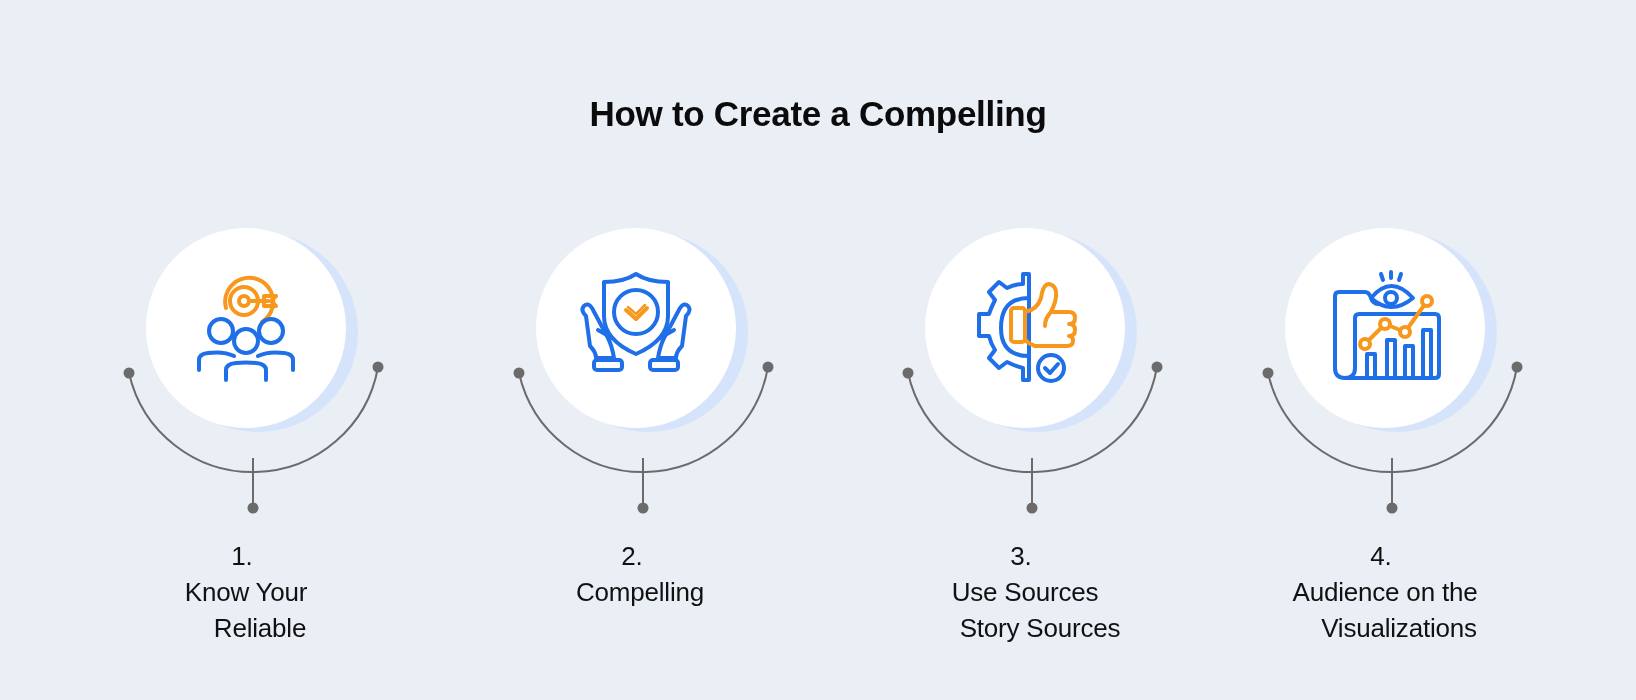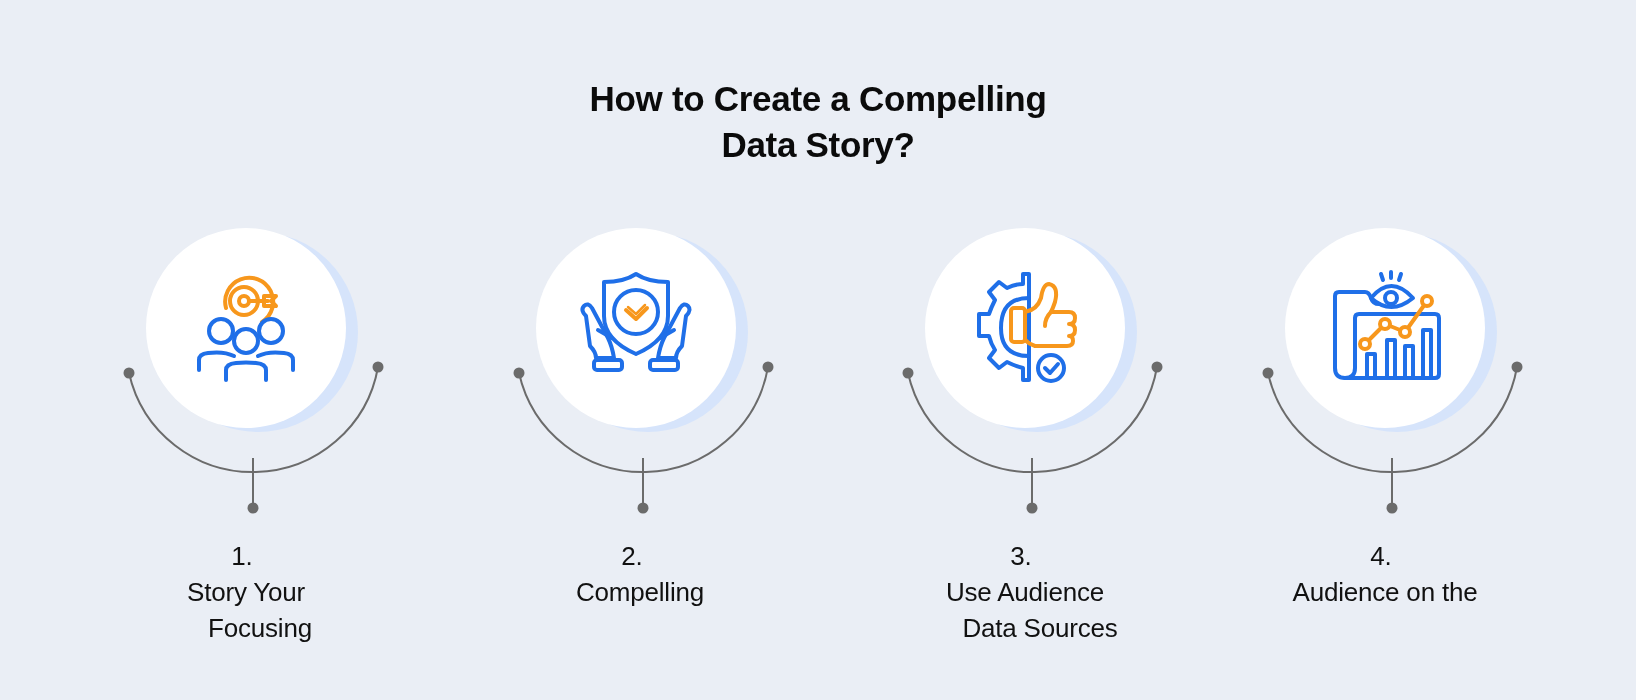--- a/index.html
+++ b/index.html
@@ -3,21 +3,21 @@
 <meta charset="utf-8">
 <style>
   html, body { margin: 0; padding: 0; }
   body {
     width: 1636px; height: 700px; overflow: hidden;
     background: #eaeef5;
     font-family: "Liberation Sans", "DejaVu Sans", sans-serif;
     position: relative;
   }
   .title {
-    position: absolute; left: 0; top: 76px; width: 1636px;
+    position: absolute; left: 0; top: 91px; width: 1636px;
     text-align: center; color: #0b0b0b;
     font-weight: 700; font-size: 35px; line-height: 46px; letter-spacing: -0.3px;
   }
   .title span { display: block; }
   .step { position: absolute; top: 0; width: 400px; height: 700px; }
   .shadow {
     position: absolute; width: 200px; height: 200px; border-radius: 50%;
     background: #d6e4fb; left: 112px; top: 232px;
   }
   .circle {
@@ -32,21 +32,20 @@
     color: #111; font-size: 26px; line-height: 36px; letter-spacing: -0.2px;
   }
   .label span { display: block; }
   .label .num { margin-right: 8px; }
 </style>
 </head>
 <body>
 
 <div class="title">
   <span>How to Create a Compelling</span>
-  <span>Data Story?</span>
 </div>
 
 <div class="step" style="left:46px;">
   <svg class="connector" viewBox="0 0 400 700">
     <path d="M83 373 A127 127 0 0 0 332 367" fill="none" stroke="#6b6b6b" stroke-width="2"></path>
     <line x1="207" y1="458" x2="207" y2="508" stroke="#6b6b6b" stroke-width="2"></line>
     <circle cx="83" cy="373" r="5.5" fill="#6b6b6b"></circle>
     <circle cx="332" cy="367" r="5.5" fill="#6b6b6b"></circle>
     <circle cx="207" cy="508" r="5.5" fill="#6b6b6b"></circle>
   </svg>
@@ -66,23 +65,23 @@
         <circle cx="60" cy="73" r="12"></circle>
         <path d="M13 102 V92 Q13 86 22 85 Q38 83 48 88"></path>
         <path d="M107 102 V92 Q107 86 98 85 Q82 83 72 88"></path>
         <path d="M40 112 V102 Q40 96 50 95 Q60 94 70 95 Q80 96 80 102 V112"></path>
       </g>
     </svg>
   </div>
   <div class="label">
     <span>
         <span class="num">1.</span>
-        <span>Story Your</span>
+        <span>Know Your</span>
       </span>
-    <span style="padding-left:28px;">Focusing</span>
+    <span style="padding-left:28px;">Reliable</span>
   </div>
 </div>
 
 <div class="step" style="left:436px;">
   <svg class="connector" viewBox="0 0 400 700">
     <path d="M83 373 A127 127 0 0 0 332 367" fill="none" stroke="#6b6b6b" stroke-width="2"></path>
     <line x1="207" y1="458" x2="207" y2="508" stroke="#6b6b6b" stroke-width="2"></line>
     <circle cx="83" cy="373" r="5.5" fill="#6b6b6b"></circle>
     <circle cx="332" cy="367" r="5.5" fill="#6b6b6b"></circle>
     <circle cx="207" cy="508" r="5.5" fill="#6b6b6b"></circle>
@@ -132,23 +131,23 @@
       <g stroke="#f7971c">
         <rect x="46" y="40" width="14" height="34" rx="3"></rect>
         <path d="M60 44 Q72 42 76 30 Q78 16 84 16 Q94 18 90 34 Q88 40 86 44 H104 Q110 44 110 50 Q110 56 104 56 Q110 56 110 62 Q110 68 104 68 Q108 68 108 73 Q108 78 102 78 H70 Q64 76 60 72"></path>
         <path d="M86 44 Q80 50 80 58"></path>
       </g>
     </svg>
   </div>
   <div class="label">
     <span>
         <span class="num">3.</span>
-        <span>Use Audience</span>
+        <span>Use Sources</span>
       </span>
-    <span style="padding-left:30px;">Data Sources</span>
+    <span style="padding-left:30px;">Story Sources</span>
   </div>
 </div>
 
 <div class="step" style="left:1185px;">
   <svg class="connector" viewBox="0 0 400 700">
     <path d="M83 373 A127 127 0 0 0 332 367" fill="none" stroke="#6b6b6b" stroke-width="2"></path>
     <line x1="207" y1="458" x2="207" y2="508" stroke="#6b6b6b" stroke-width="2"></line>
     <circle cx="83" cy="373" r="5.5" fill="#6b6b6b"></circle>
     <circle cx="332" cy="367" r="5.5" fill="#6b6b6b"></circle>
     <circle cx="207" cy="508" r="5.5" fill="#6b6b6b"></circle>
@@ -176,14 +175,15 @@
         <circle cx="80" cy="64" r="5" fill="#fff"></circle>
         <circle cx="102" cy="33" r="5" fill="#fff"></circle>
       </g>
     </svg>
   </div>
   <div class="label">
     <span>
         <span class="num">4.</span>
         <span>Audience on the</span>
       </span>
+    <span style="padding-left:28px;">Visualizations</span>
   </div>
 </div>
 
 </body></html>

